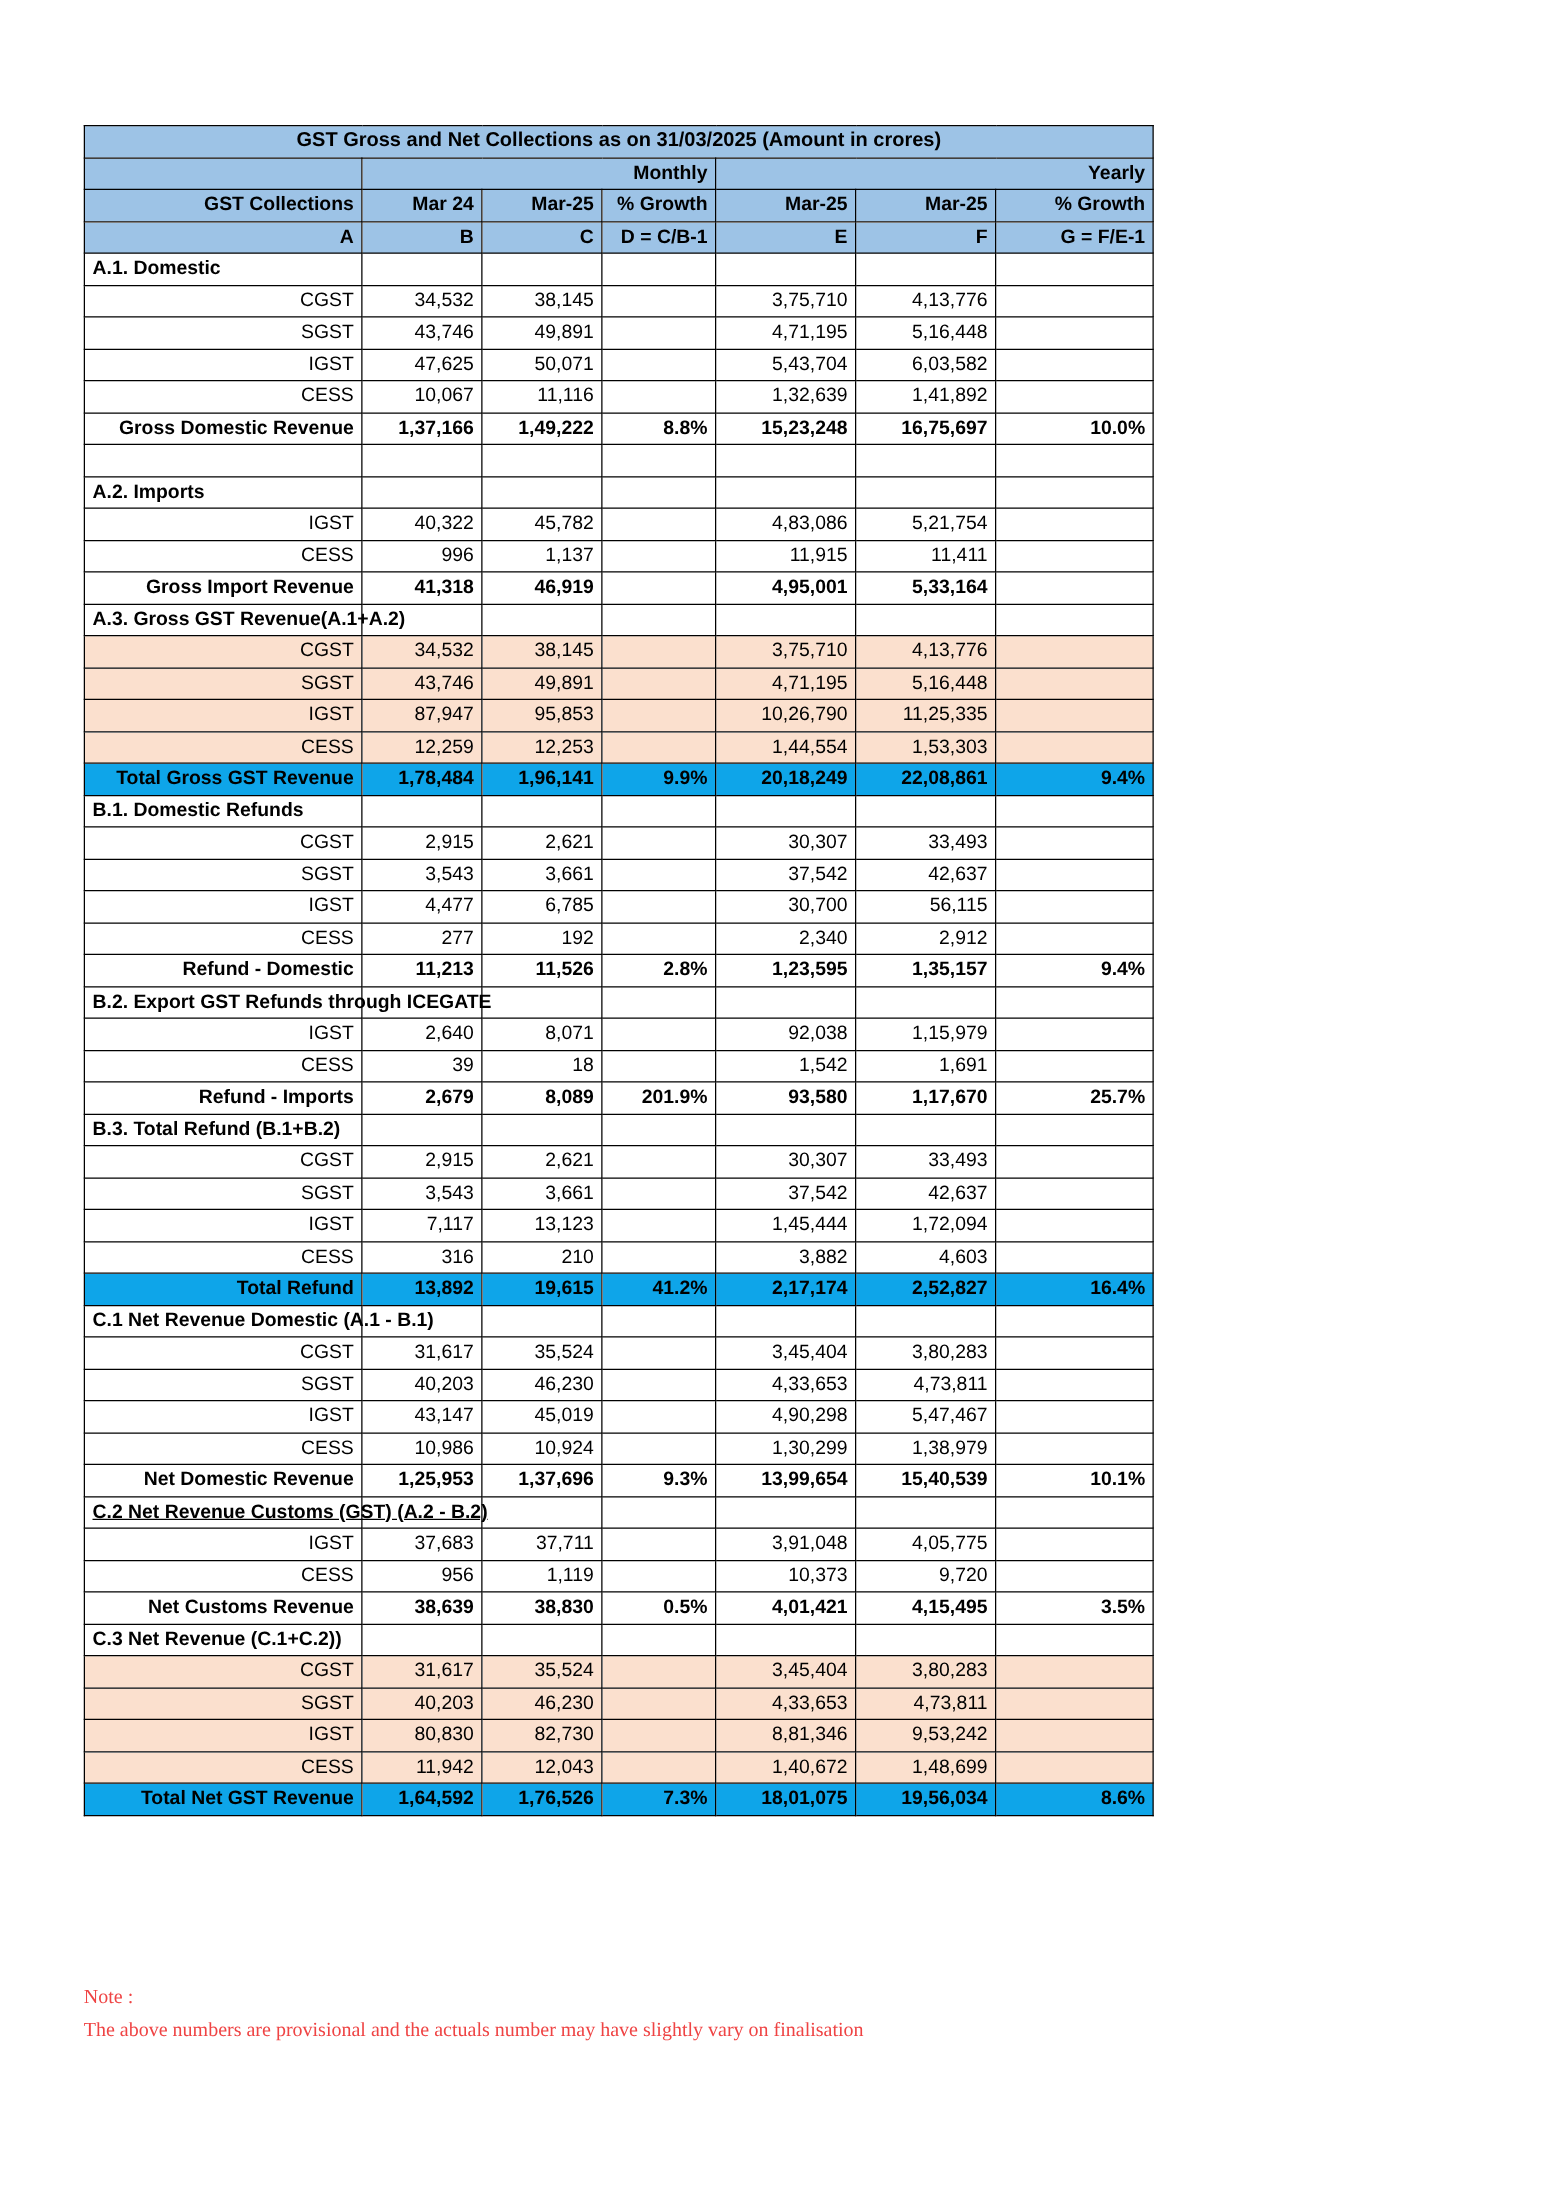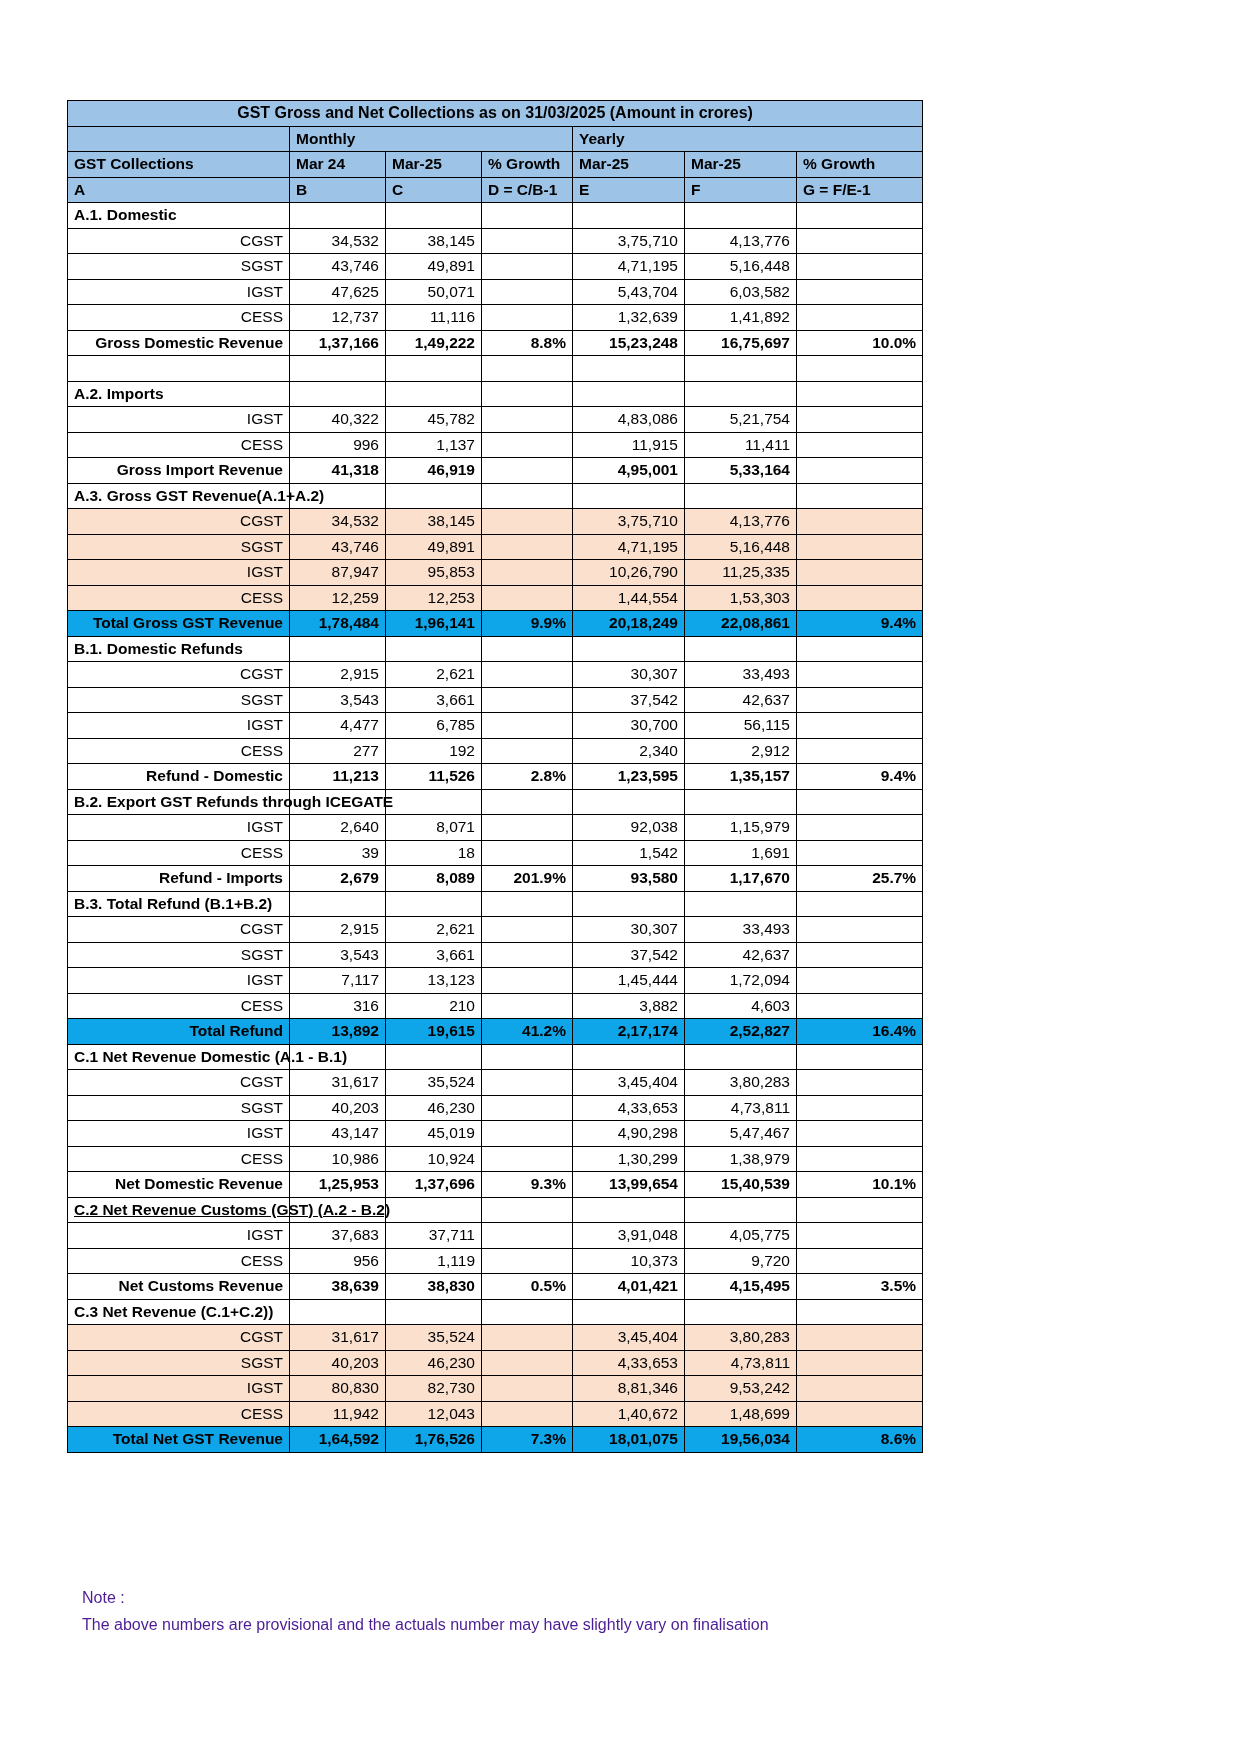--- a/index.html
+++ b/index.html
@@ -44,41 +44,42 @@
   }
   
   col.c-label { width: 222px; }
   col.c-b     { width: 96px; }
   col.c-c     { width: 96px; }
   col.c-d     { width: 91px; }
   col.c-e     { width: 112px; }
   col.c-f     { width: 112px; }
   col.c-g     { width: 126px; }
 
-  .hdr-blue { background: #9DC3E6; font-weight: bold; text-align: left; margin-top: 32px; }
+  .hdr-blue { background: #9DC3E6; font-weight: bold; text-align: right; margin-top: 32px; }
   .hdr-blue-plain { background: #9DC3E6; }
   .title-row td { background: #9DC3E6; font-weight: bold; text-align: center; font-size: 16px; }
 
   .num { text-align: right; }
   .lbl-right { text-align: right; }
   .lbl-left { text-align: left; font-weight: bold; }
   .bold { font-weight: bold; }
   .sub-total { font-weight: bold; text-align: right; }
 
   .row-peach td { background: #FBE0CE; }
   .row-green td { background: #0ea5e9; font-weight: bold; }
   .row-blank td { height: 24.5px; }
 
   .note {
     position: absolute;
-    left: 82px;
+    left: 67px;
     top: 1584px;
     font-size: 16px;
     line-height: 27px;
-    color: #4c1d95;
+    color: #ef4444;
+    font-family: Liberation Serif, serif;
   }
   .note div { white-space: nowrap; }
 </style>
 </head>
 <body>
 
 <div class="page">
 
   <div class="table-wrap">
     <table class="gst">
@@ -151,21 +152,21 @@
             <td class="lbl-right">IGST</td>
             <td class="num">47,625</td>
             <td class="num">50,071</td>
             <td class="num"></td>
             <td class="num">5,43,704</td>
             <td class="num">6,03,582</td>
             <td class="num"></td>
           </tr>
           <tr>
             <td class="lbl-right">CESS</td>
-            <td class="num">12,737</td>
+            <td class="num">10,067</td>
             <td class="num">11,116</td>
             <td class="num"></td>
             <td class="num">1,32,639</td>
             <td class="num">1,41,892</td>
             <td class="num"></td>
           </tr>
           <tr>
             <td class="sub-total">Gross Domestic Revenue</td>
             <td class="num bold">1,37,166</td>
             <td class="num bold">1,49,222</td>

